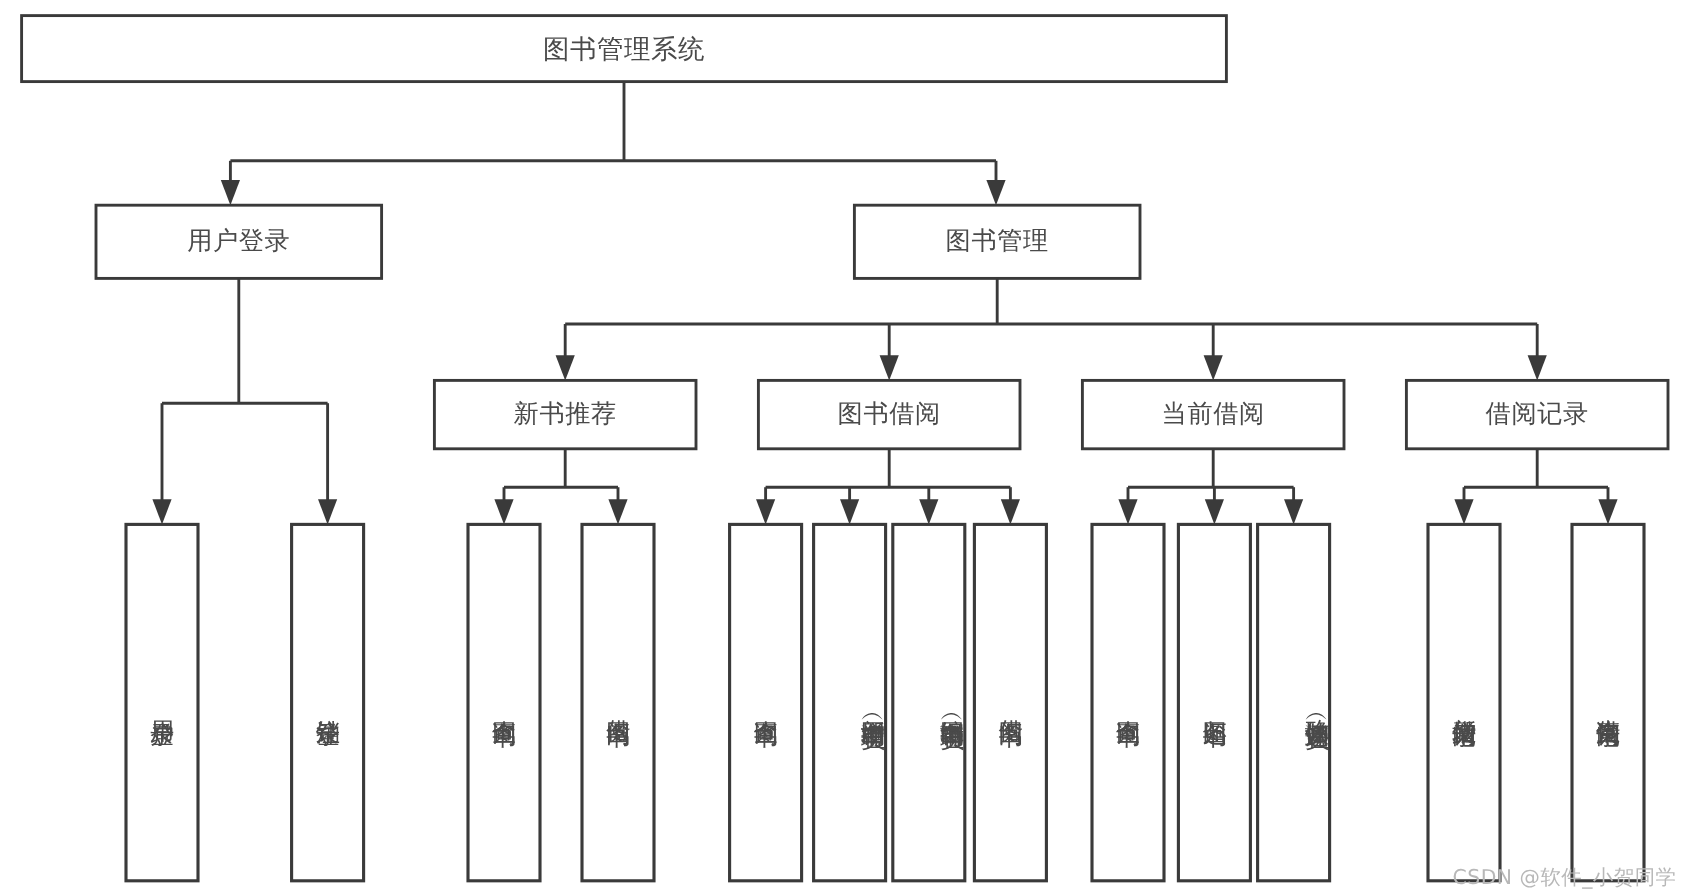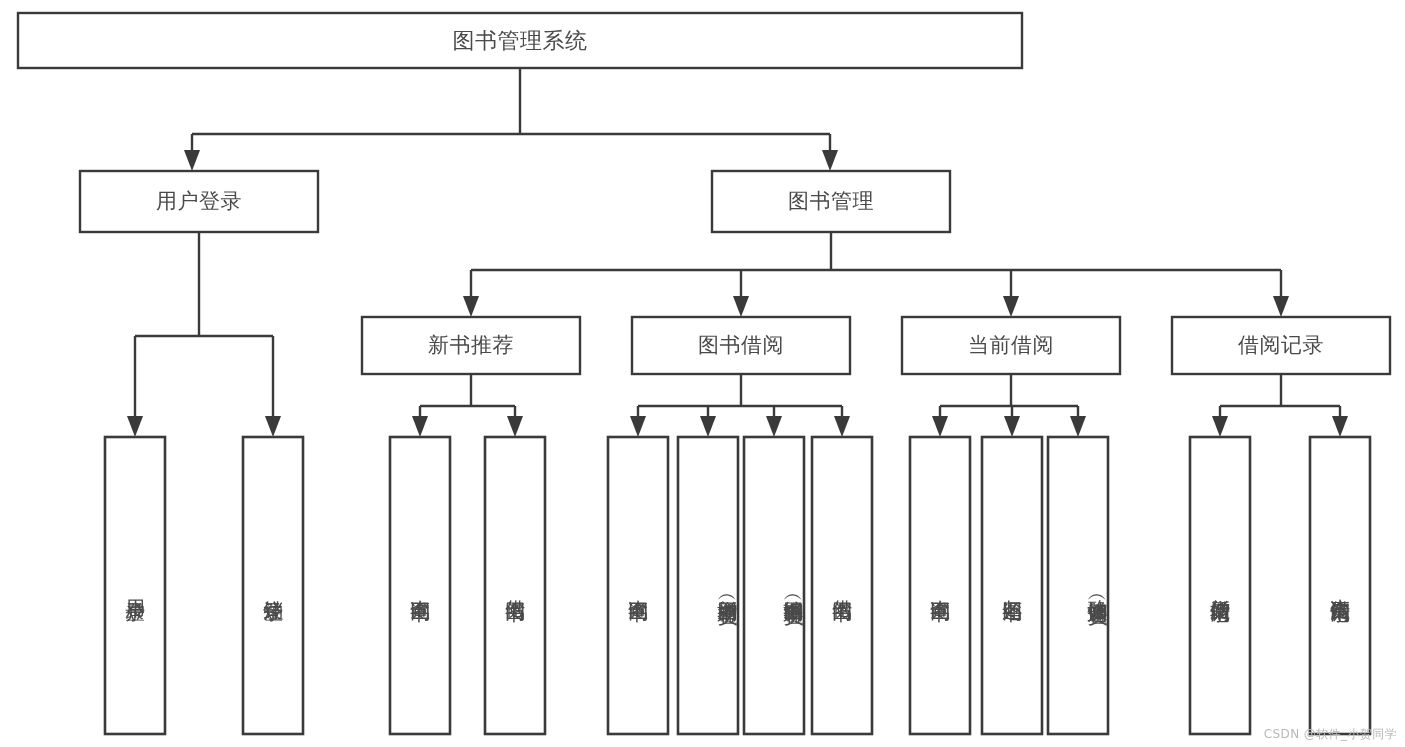--- a/index.html
+++ b/index.html
@@ -72,21 +72,21 @@
     letter-spacing: 1px;
     white-space: nowrap;
     pointer-events: none;
     user-select: none;
   }
   #watermark {
     position: absolute;
     right: 8px;
     bottom: 4px;
     font-family: "DejaVu Sans", "Liberation Sans", sans-serif;
-    font-size: 12px;
+    font-size: 17px;
     color: #b8b8b8;
     letter-spacing: 0.4px;
     white-space: nowrap;
   }
 </style>
 </head>
 <body>
 
 <div id="diagram-root">
 

